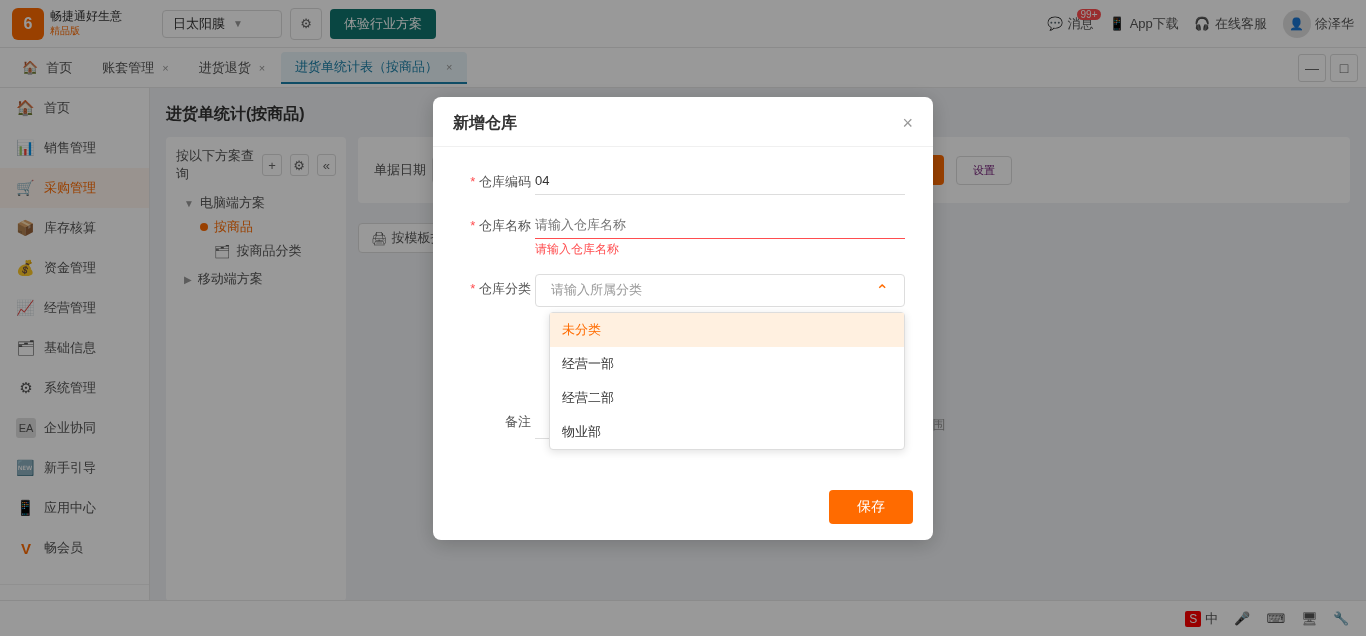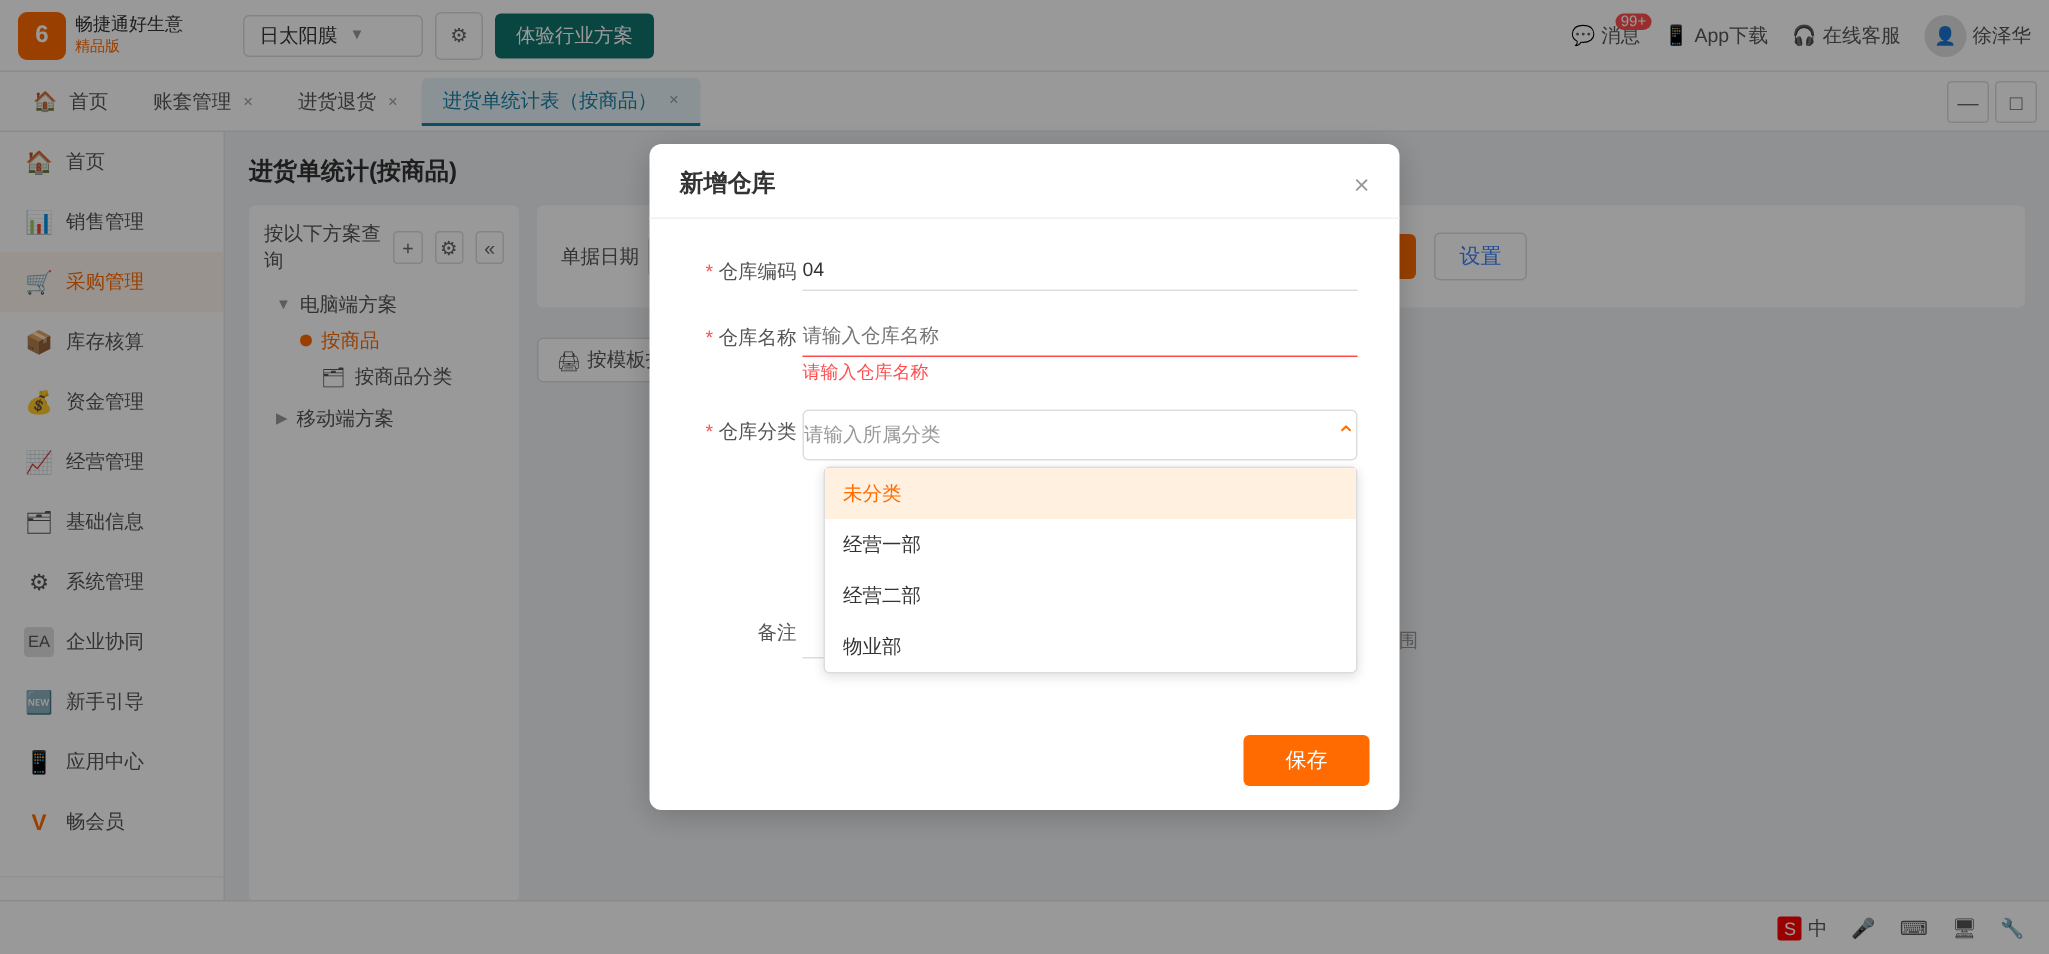--- a/index.html
+++ b/index.html
@@ -263,26 +263,26 @@
       background: #ff6b00;
       color: white;
       border: none;
       border-radius: 4px;
       padding: 6px 20px;
       cursor: pointer;
       font-size: 13px;
     }
     .btn-set {
       background: #fff;
-      color: #3b82f6;
+      color: #701a75;
       border: 1px solid #ddd;
       border-radius: 4px;
       padding: 6px 16px;
       cursor: pointer;
-      font-size: 14px;
+      font-size: 11px;
     }
 
     
     .toolbar {
       display: flex;
       align-items: center;
       gap: 10px;
       margin-bottom: 8px;
     }
     .toolbar-btn {
@@ -386,21 +386,21 @@
     }
     .error-msg {
       color: #ff4d4f;
       font-size: 12px;
       margin-top: 2px;
     }
     .form-select-wrap {
       width: 100%;
       border: 1px solid #ddd;
       border-radius: 4px;
-      padding: 6px 0;
+      padding: 6px 15px;
       display: flex;
       align-items: center;
       justify-content: space-between;
       cursor: pointer;
       font-size: 13px;
       color: #999;
       position: relative;
     }
     .form-select-wrap .up-arrow {
       color: #ff6b00;

